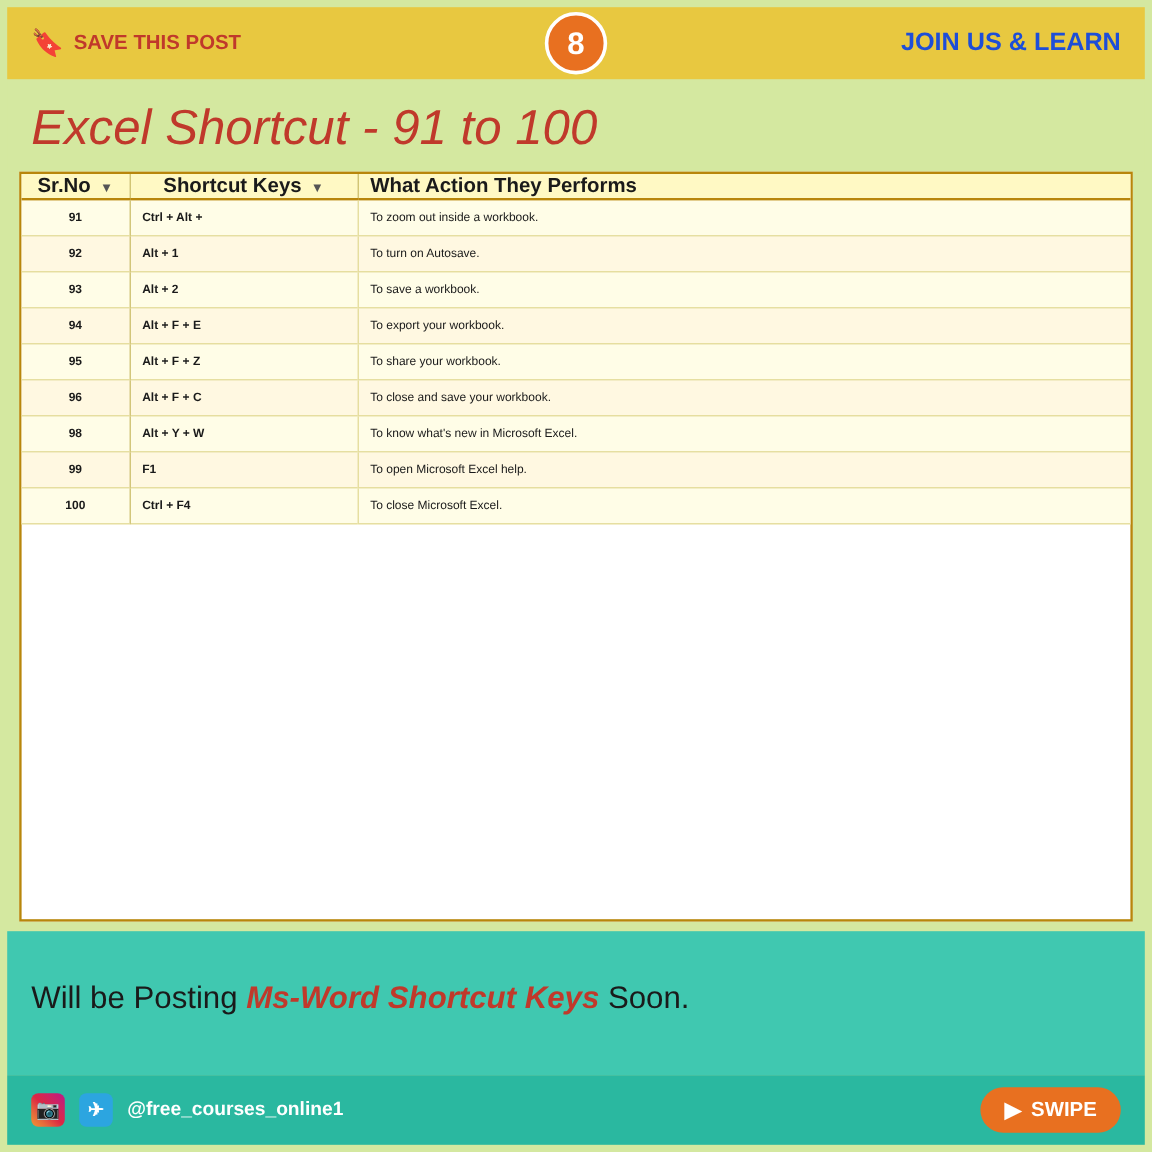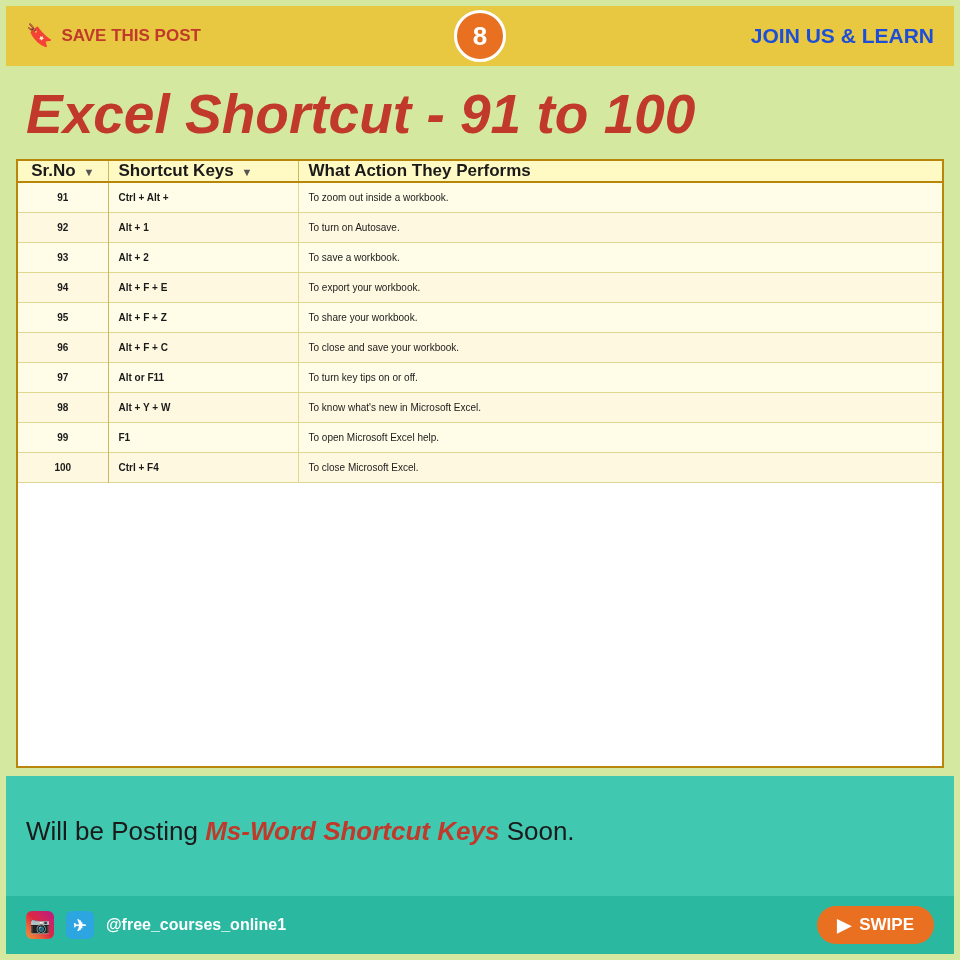--- a/index.html
+++ b/index.html
@@ -73,22 +73,22 @@
     }
 
     
     .title-area {
       background: #d4e8a0;
       padding: 18px 20px 14px 20px;
     }
 
     .main-title {
       color: #c0392b;
-      font-size: 55px;
-      font-weight: 700;
+      font-size: 41px;
+      font-weight: 400;
       font-style: italic;
       line-height: 1.1;
     }
 
     
     .table-container {
       background: white;
       margin: 0 10px 8px 10px;
       border: 2px solid #b8860b;
       flex: 1;
@@ -113,20 +113,21 @@
       border-right: 1px solid #c8b860;
     }
 
     thead th:first-child {
       text-align: center;
       width: 90px;
     }
 
     thead th:nth-child(2) {
       width: 190px;
+      text-align: center;
     }
 
     thead th:last-child {
       border-right: none;
     }
 
     tbody tr {
       border-bottom: 1px solid #e0d890;
     }
 
@@ -303,25 +304,20 @@
             <td>95</td>
             <td>Alt + F + Z</td>
             <td>To share your workbook.</td>
           </tr>
           <tr>
             <td>96</td>
             <td>Alt + F + C</td>
             <td>To close and save your workbook.</td>
           </tr>
           <tr>
-            <td>97</td>
-            <td>Alt or F11</td>
-            <td>To turn key tips on or off.</td>
-          </tr>
-          <tr>
             <td>98</td>
             <td>Alt + Y + W</td>
             <td>To know what's new in Microsoft Excel.</td>
           </tr>
           <tr>
             <td>99</td>
             <td>F1</td>
             <td>To open Microsoft Excel help.</td>
           </tr>
           <tr>

